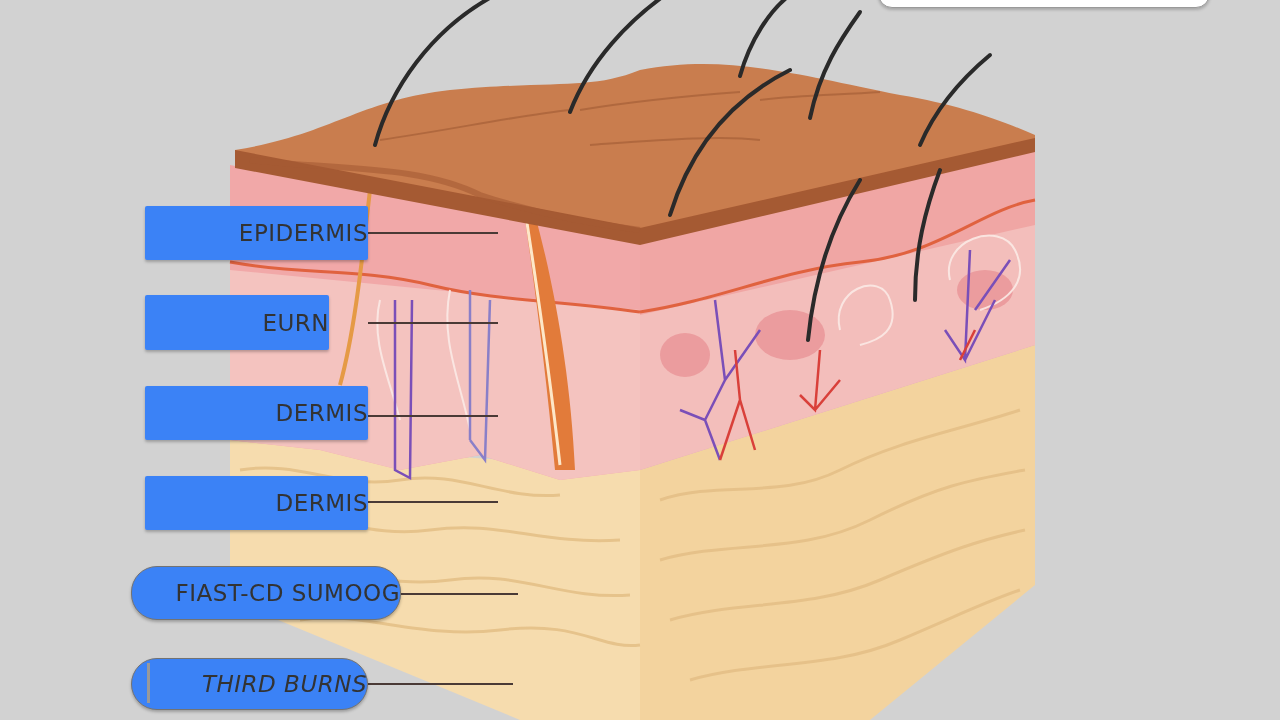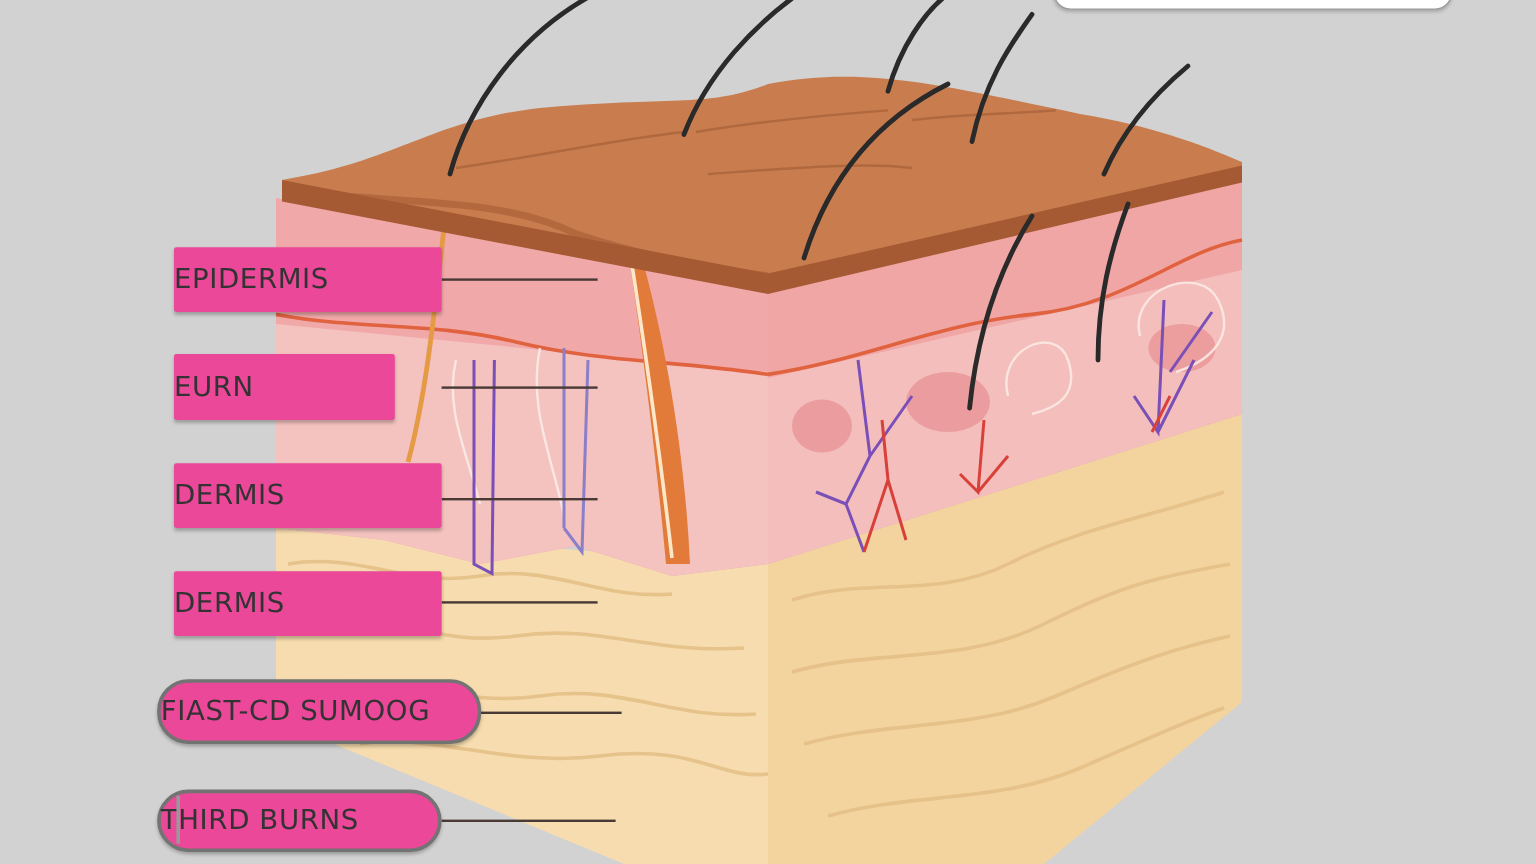--- a/index.html
+++ b/index.html
@@ -1,21 +1,21 @@
 <!DOCTYPE html>
 <html><head>
 <meta charset="utf-8">
 <style>
   html, body { margin:0; padding:0; }
   body { width:1280px; height:720px; overflow:hidden; background:#d2d2d2; position:relative; font-family:"DejaVu Sans", sans-serif; }
   #diagram { position:absolute; left:0; top:0; }
-  .label { position:absolute; background:#ec4899; color:#333; font-size:23px; letter-spacing:0.5px;
-           display:flex; align-items:center; justify-content:flex-start; box-shadow:0 2px 3px rgba(0,0,0,0.25); box-sizing:border-box; }
+  .label { position:absolute; background:#3b82f6; color:#333; font-size:23px; letter-spacing:0.5px;
+           display:flex; align-items:center; justify-content:flex-end; box-shadow:0 2px 3px rgba(0,0,0,0.25); box-sizing:border-box; }
   .label.rect { border-radius:2px; }
-  .label.pill { border-radius:26px; border:3px solid #737373; }
+  .label.pill { border-radius:26px; border:1px solid #737373; }
   .leader { position:absolute; height:2px; background:#4a3a36; }
   .top-tag { position:absolute; left:878px; top:-20px; width:330px; height:26px; background:#fff; border-radius:0 0 14px 14px; border:1px solid #9a9a9a; box-shadow:0 2px 3px rgba(0,0,0,0.2); }
   .tick { position:absolute; left:147px; top:663px; width:3px; height:40px; background:#999; }
 </style>
 </head>
 <body>
 
 <svg id="diagram" width="1280" height="720" viewBox="0 0 1280 720">
 
   <g>
@@ -110,16 +110,16 @@
 </div>
 <div class="label rect" style="left:145px; top:386px; width:223px; height:54px;">
   <span>DERMIS</span>
 </div>
 <div class="label rect" style="left:145px; top:476px; width:223px; height:54px;">
   <span>DERMIS</span>
 </div>
 <div class="label pill" style="left:131px; top:566px; width:270px; height:54px;">
   <span>FIAST-CD SUMOOG</span>
 </div>
-<div class="label pill" style="left:131px; top:658px; width:237px; height:52px;">
+<div class="label pill" style="left:131px; top:658px; width:237px; height:52px;font-style:italic;">
   <span>THIRD BURNS</span>
 </div>
 <div class="tick"></div>
 
 </body></html>

